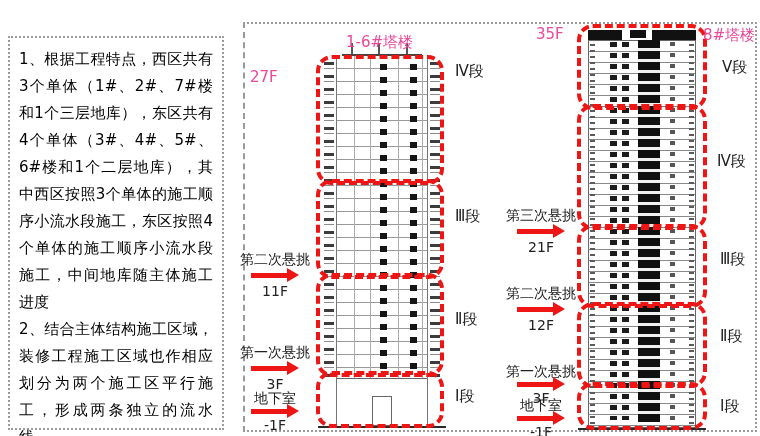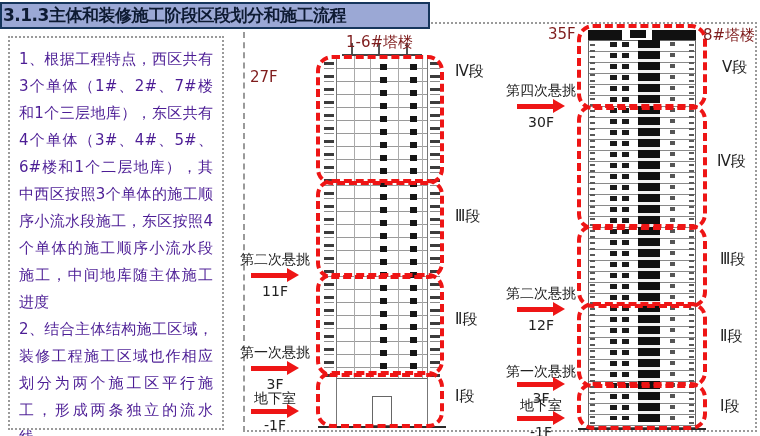--- a/index.html
+++ b/index.html
@@ -12,21 +12,21 @@
   .title-bar { position:absolute; left:0; top:2px; width:430px; height:27px;
     background:#9ba8d5; border:2px solid #16365c; display:flex; align-items:center;
     padding-left:1px; z-index:30; }
   .title-bar span { font-size:17px; font-weight:bold; color:#0e1b33; white-space:nowrap; letter-spacing:-0.5px; }
 
   
   .drawing-frame { position:absolute; left:243px; top:22px; width:514px; height:410px;
     border:2px dotted var(--dots); border-left-style:dashed; z-index:1; }
   .notes-panel { position:absolute; left:8px; top:36px; width:216px; height:394px;
     border:2px dotted var(--dots); padding:8px 9px; z-index:2; }
-  .notes-panel p { font-size:15px; line-height:27px; color:#4c1d95; text-align:justify; }
+  .notes-panel p { font-size:15px; line-height:27px; color:#000000; text-align:justify; }
 
   
   .tower { position:absolute; z-index:3; }
   .towerA { left:324px; top:40px; width:116px; height:388px; }
   .towerB { left:584px; top:28px; width:116px; height:402px; }
   .ta-roof { position:absolute; left:18px; right:18px; top:3px; height:13px;
     border-bottom:2px solid #444;
     background:linear-gradient(#555,#555) 12% 0/2px 100% no-repeat,
                linear-gradient(#555,#555) 46% 0/2px 100% no-repeat,
                linear-gradient(#555,#555) 82% 0/2px 100% no-repeat; }
@@ -56,21 +56,21 @@
     background:repeating-linear-gradient(to bottom,#555 0 4px,transparent 4px 11px); }
   .tb-ticks { position:absolute; top:16px; bottom:6px; width:5px;
     background:repeating-linear-gradient(to bottom,#5a5a5a 0 2px,transparent 2px 6px); }
 
   
   .seg { position:absolute; border:4px dashed var(--red); border-radius:16px; z-index:6; }
   .segA { left:316px; width:128px; }
   .segB { left:577px; width:130px; }
 
   
-  .lbl { position:absolute; font-size:15px; color:#7f1d1d; white-space:nowrap; z-index:8; }
+  .lbl { position:absolute; font-size:15px; color:#ec4899; white-space:nowrap; z-index:8; }
   .seg-label { position:absolute; font-size:15px; color:#222; white-space:nowrap; z-index:8; }
 
   
   .anno { position:absolute; width:88px; display:flex; flex-direction:column;
     align-items:center; z-index:9; }
   .anno-label { font-size:14px; color:#222; white-space:nowrap; line-height:17px; }
   .anno-floor { font-size:14px; color:#222; line-height:16px; }
   .arrow { width:48px; height:15px; position:relative; display:block; }
   .arrow::before { content:""; position:absolute; left:0; top:5px; width:36px; height:5px; background:var(--red); }
   .arrow::after { content:""; position:absolute; left:36px; top:0; width:0; height:0;
@@ -81,23 +81,20 @@
   .anno.tight .arrow::after { top:-2px; }
   .anno.tight .anno-floor { line-height:14px; }
 </style>
 </head>
 <body>
 
 <div class="slide">
 
   <div class="drawing-frame"></div>
 
-  <div class="title-bar">
-    <span>3.1.3主体和装修施工阶段区段划分和施工流程</span>
-  </div>
 
   <div class="notes-panel">
     <p>1、根据工程特点，西区共有3个单体（1#、2#、7#楼和1个三层地库），东区共有4个单体（3#、4#、5#、6#楼和1个二层地库），其中西区按照3个单体的施工顺序小流水段施工，东区按照4个单体的施工顺序小流水段施工，中间地库随主体施工进度</p>
     <p>2、结合主体结构施工区域，装修工程施工区域也作相应划分为两个施工区平行施工，形成两条独立的流水线。</p>
   </div>
 
   <div class="tower towerA">
     <div class="ta-roof"></div>
     <div class="ta-shaft"></div>
     <div class="vline" style="left:30px"></div>
@@ -156,31 +153,31 @@
     <div class="ground"></div>
   </div>
 
   <div class="seg segB" style="top:24px;height:86px"></div>
   <div class="seg segB" style="top:104px;height:126px"></div>
   <div class="seg segB" style="top:224px;height:84px"></div>
   <div class="seg segB" style="top:302px;height:86px"></div>
   <div class="seg segB" style="top:382px;height:48px"></div>
 
   <span class="lbl" style="left:703px;top:26px">8#塔楼</span>
-  <span class="lbl" style="left:548px;top:25px">35F</span>
+  <span class="lbl" style="left:536px;top:25px">35F</span>
   <span class="seg-label" style="left:722px;top:58px">Ⅴ段</span>
   <span class="seg-label" style="left:717px;top:152px">Ⅳ段</span>
   <span class="seg-label" style="left:720px;top:250px">Ⅲ段</span>
   <span class="seg-label" style="left:720px;top:327px">Ⅱ段</span>
   <span class="seg-label" style="left:720px;top:397px">Ⅰ段</span>
 
-  <div class="anno" style="left:497px;top:82px">
-    <span class="anno-label">第四次悬挑</span>
+  <div class="anno" style="left:497px;top:207px">
+    <span class="anno-label">第三次悬挑</span>
     <span class="arrow"></span>
-    <span class="anno-floor">30F</span>
+    <span class="anno-floor">21F</span>
   </div>
   <div class="anno" style="left:497px;top:285px">
     <span class="anno-label">第二次悬挑</span>
     <span class="arrow"></span>
     <span class="anno-floor">12F</span>
   </div>
   <div class="anno tight" style="left:497px;top:364px">
     <span class="anno-label">第一次悬挑</span>
     <span class="arrow"></span>
     <span class="anno-floor">3F</span>

